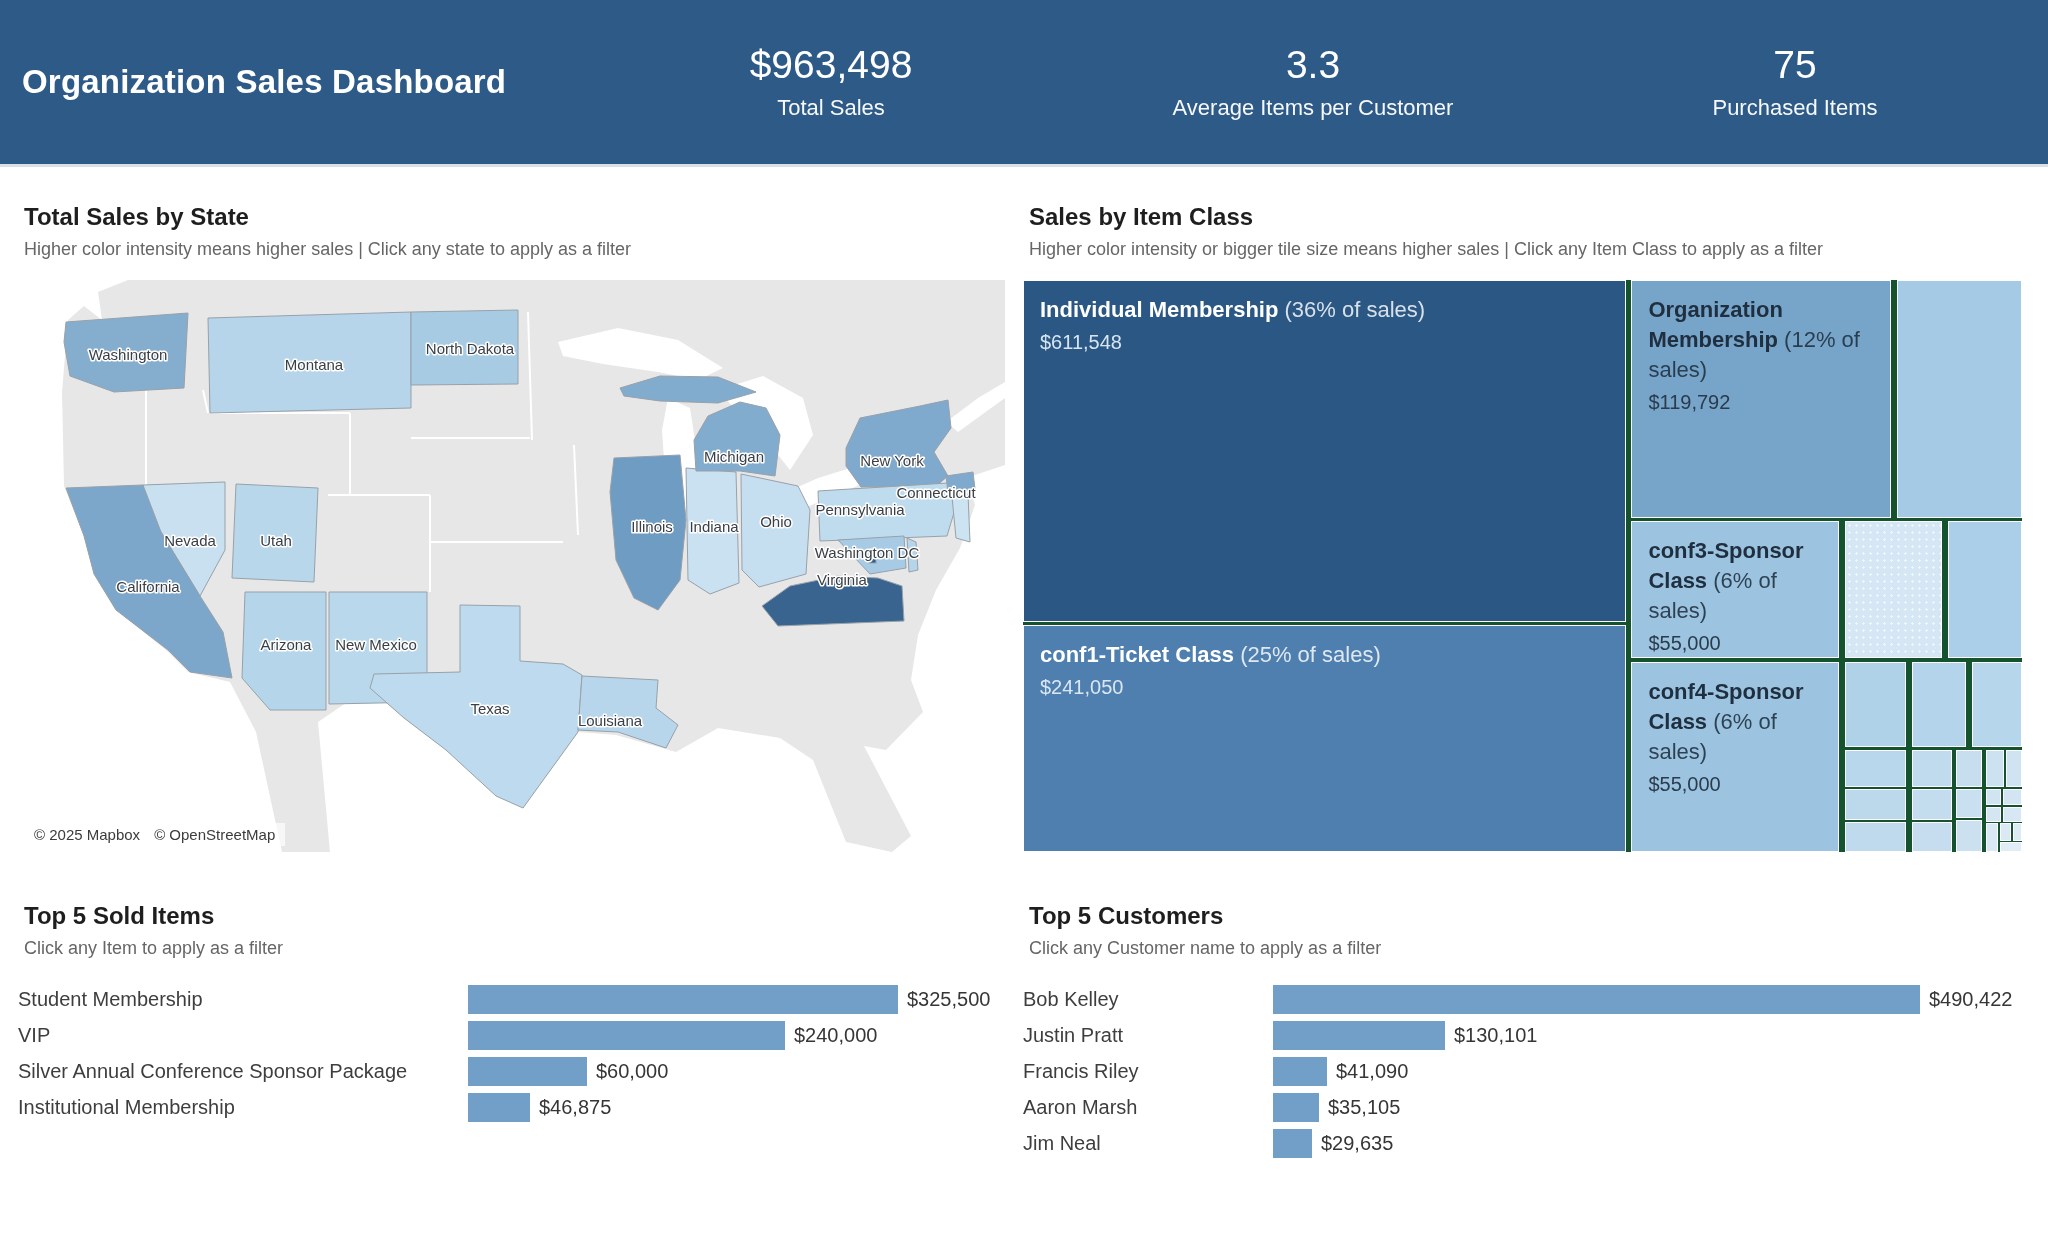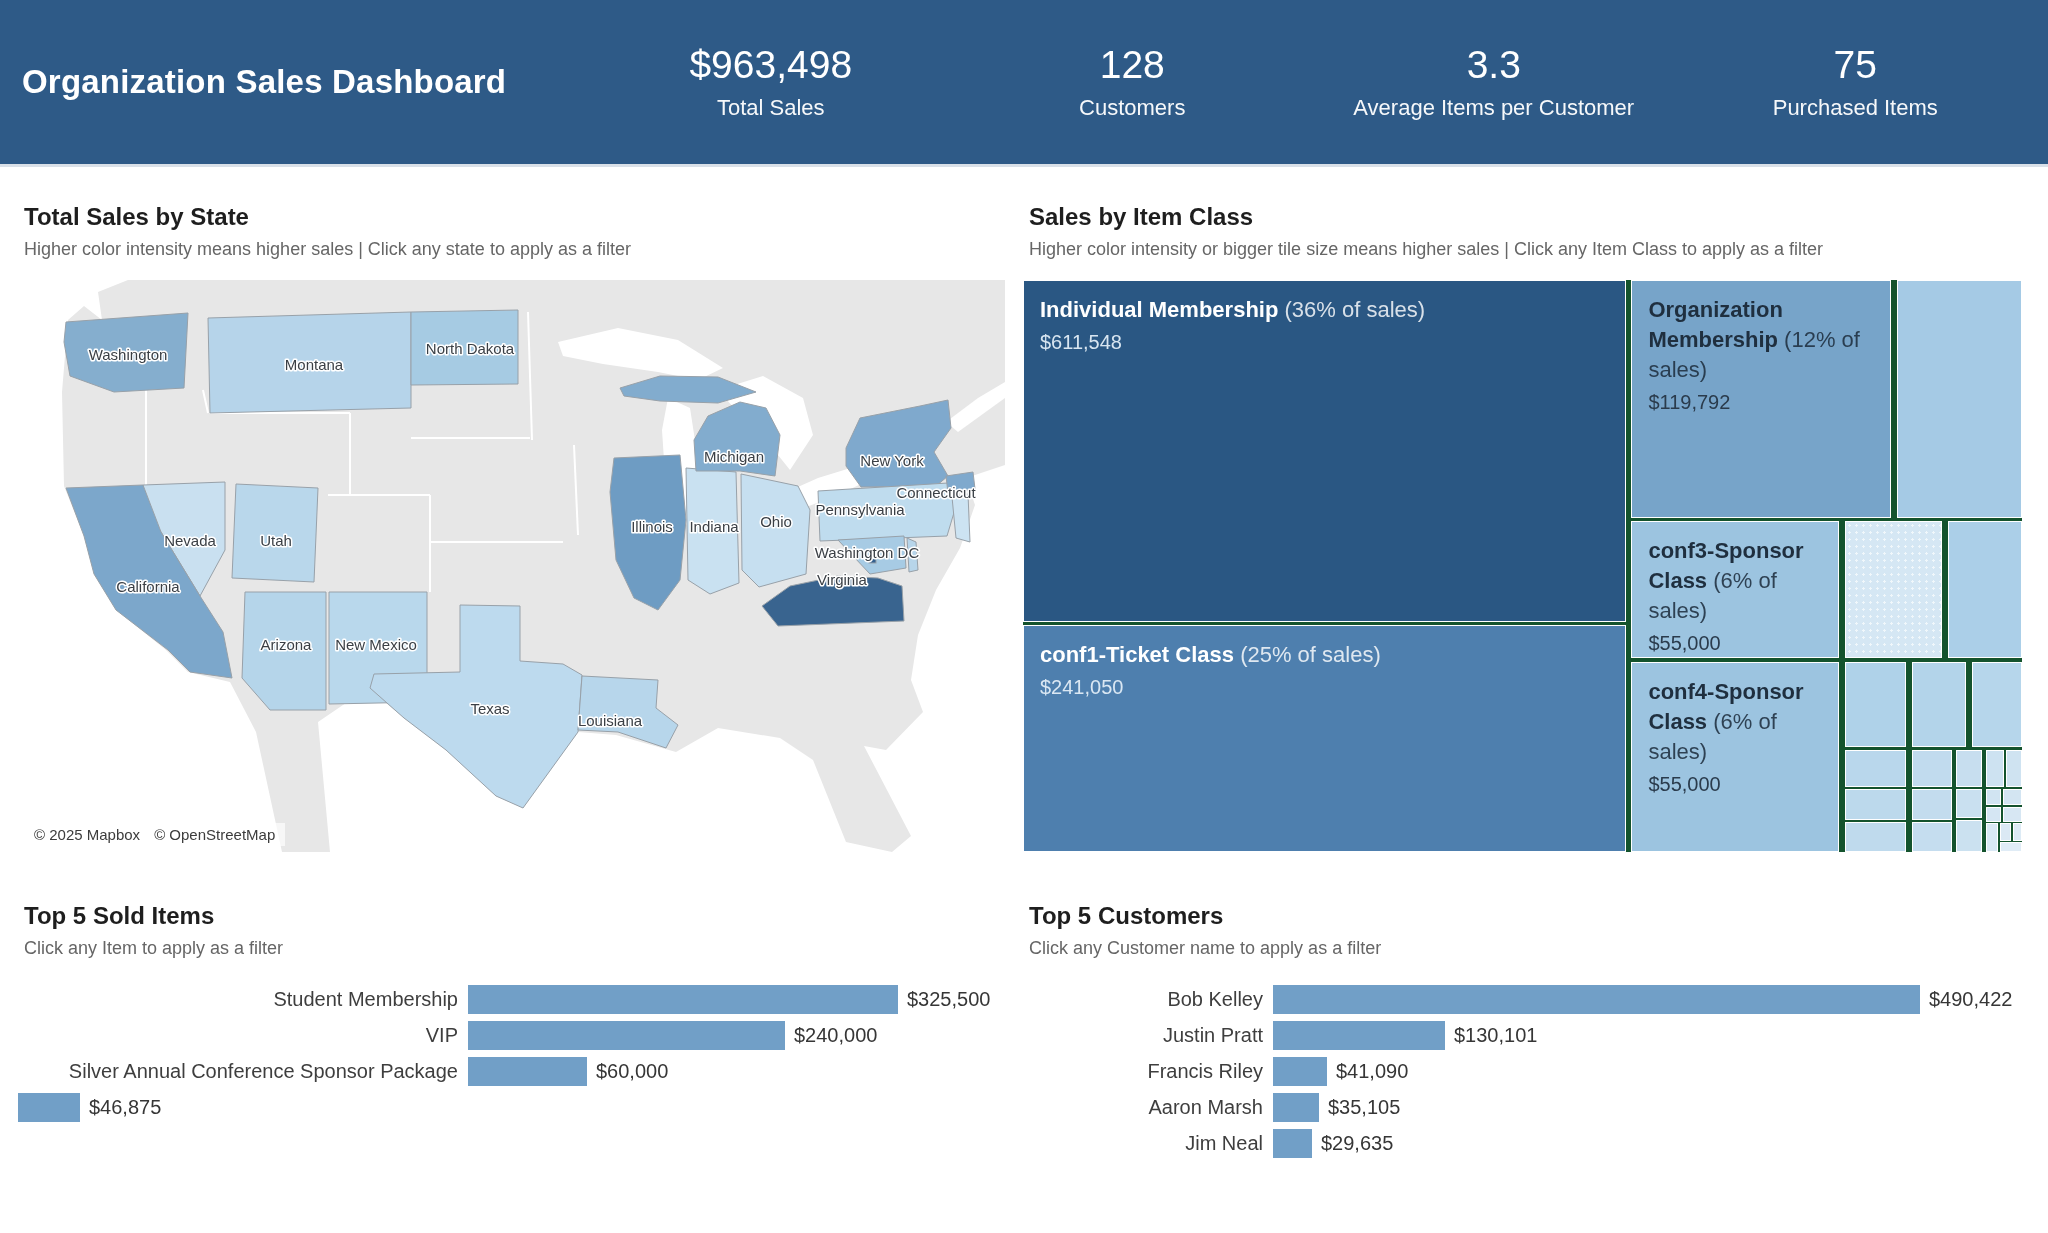--- a/index.html
+++ b/index.html
@@ -34,39 +34,35 @@
   .tm-value { font-size:20px; margin-top:2px; }
   .tm-light .tm-title { color:#ffffff; }
   .tm-light .tm-pct { color:rgba(255,255,255,.82); }
   .tm-light .tm-value { color:rgba(226,237,247,.95); }
   .tm-dark .tm-title { color:#1F2F3F; }
   .tm-dark .tm-pct { color:rgba(31,47,63,.88); }
   .tm-dark .tm-value { color:#2A3B4C; }
   
   .barchart { margin-top:22px; }
   .bar-row { display:flex; align-items:center; height:36px; }
-  .bar-cat { font-size:20px; color:#3e3e3e; text-align:right; padding-right:10px; flex:none; cursor:pointer; }
+  .bar-cat { font-size:20px; color:#3e3e3e; text-align:left; padding-right:10px; flex:none; cursor:pointer; }
   .items-chart .bar-cat { width:450px; }
   .customers-chart .bar-cat { width:250px; }
   .bar { height:29px; background:#719FC7; flex:none; cursor:pointer; }
   .bar-val { font-size:20px; color:#363636; margin-left:9px; white-space:nowrap; }
 </style>
 </head>
 <body>
 
 <div class="header">
   <h1>Organization Sales Dashboard</h1>
   <div class="kpis">
     <div class="kpi">
       <div class="kpi-value">$963,498</div>
       <div class="kpi-label">Total Sales</div>
-    </div>
-    <div class="kpi">
-      <div class="kpi-value">128</div>
-      <div class="kpi-label">Customers</div>
     </div>
     <div class="kpi">
       <div class="kpi-value">3.3</div>
       <div class="kpi-label">Average Items per Customer</div>
     </div>
     <div class="kpi">
       <div class="kpi-value">75</div>
       <div class="kpi-label">Purchased Items</div>
     </div>
   </div>
@@ -220,20 +216,21 @@
           <div class="bar-cat">VIP</div>
           <div class="bar" style="width: 317px; background-color: rgb(113, 159, 199);"></div>
           <div class="bar-val">$240,000</div>
         </div>
         <div class="bar-row">
           <div class="bar-cat">Silver Annual Conference Sponsor Package</div>
           <div class="bar" style="width: 119px; background-color: rgb(113, 159, 199);"></div>
           <div class="bar-val">$60,000</div>
         </div>
         <div class="bar-row">
+          <div class="bar-cat">Institutional Membership</div>
           <div class="bar" style="width: 62px; background-color: rgb(113, 159, 199);"></div>
           <div class="bar-val">$46,875</div>
         </div>
       </div>
   </section>
 
   <section>
     <div class="section-title">Top 5 Customers</div>
     <div class="section-sub">Click any Customer name to apply as a filter</div>
     <div class="barchart customers-chart" id="customers-chart">

